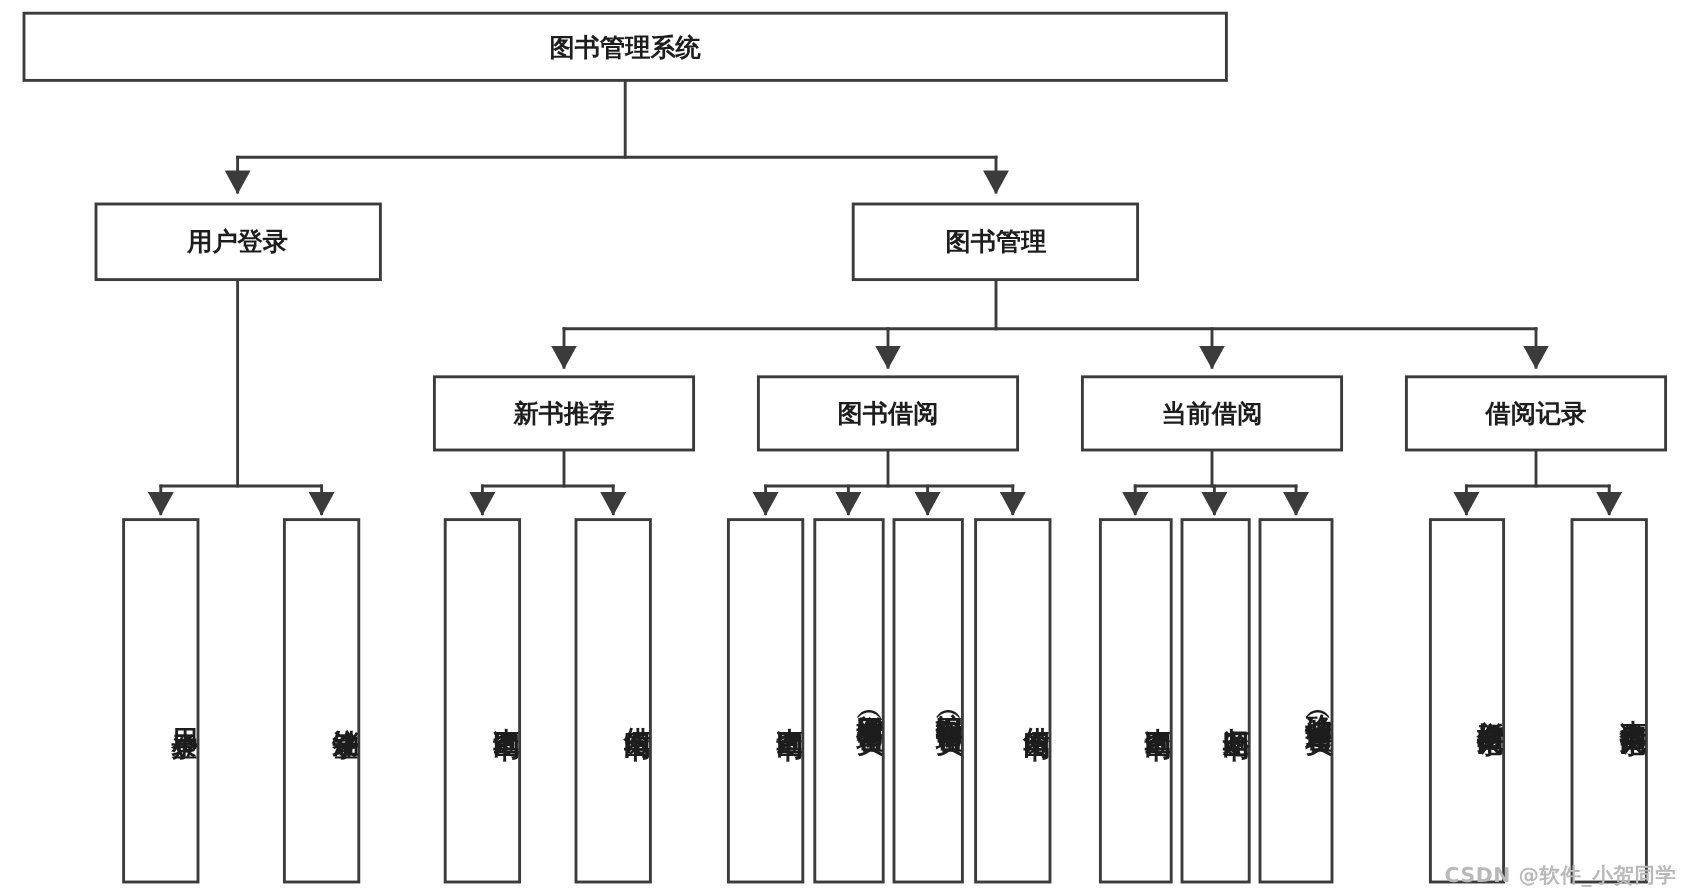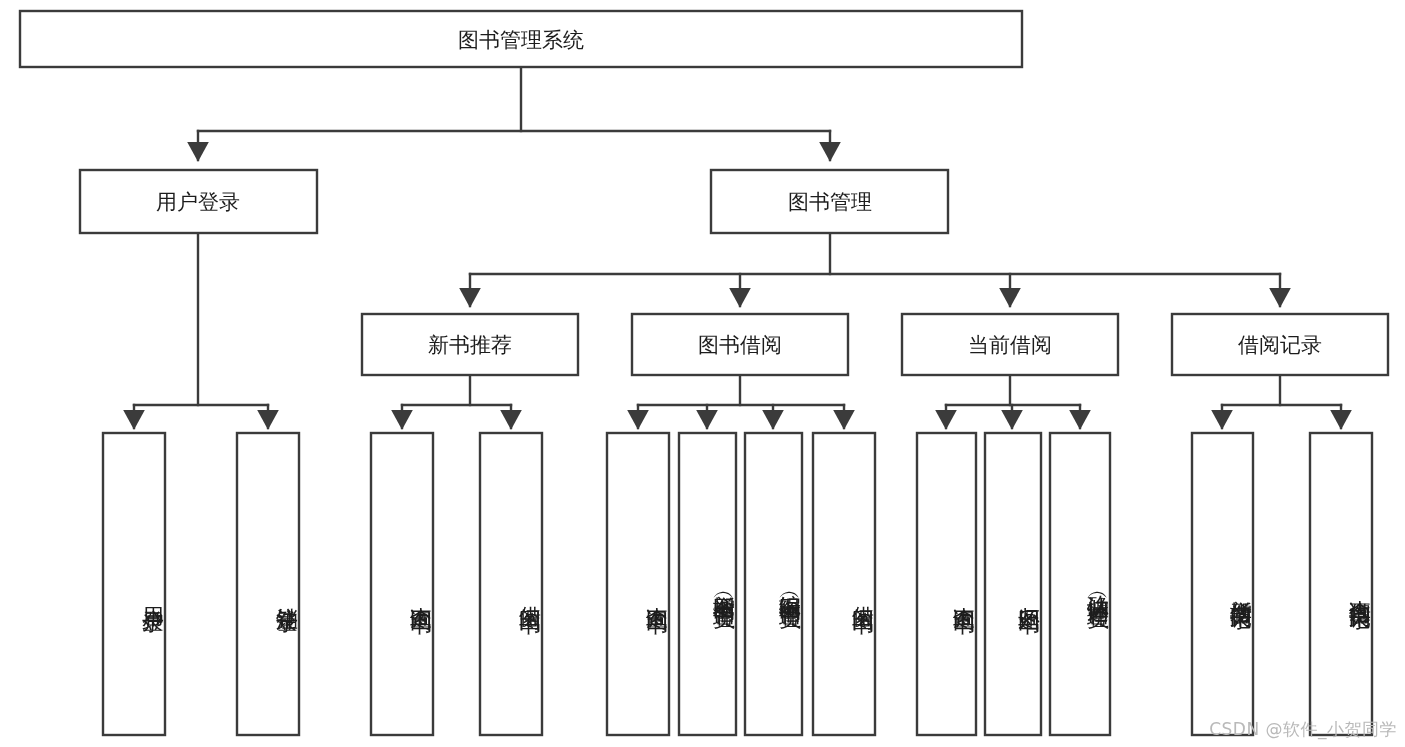--- a/index.html
+++ b/index.html
@@ -11,20 +11,21 @@
     width: 1405px;
     height: 747px;
     font-family: "DejaVu Sans", "Liberation Sans", sans-serif;
     overflow: hidden;
   }
   #diagram-root {
     position: relative;
     width: 1405px;
     height: 747px;
     background: #ffffff;
+    font-weight: bold;
   }
   svg#tree-svg {
     position: absolute;
     left: 0;
     top: 0;
     width: 1405px;
     height: 747px;
     display: block;
   }
   .node-rect {

